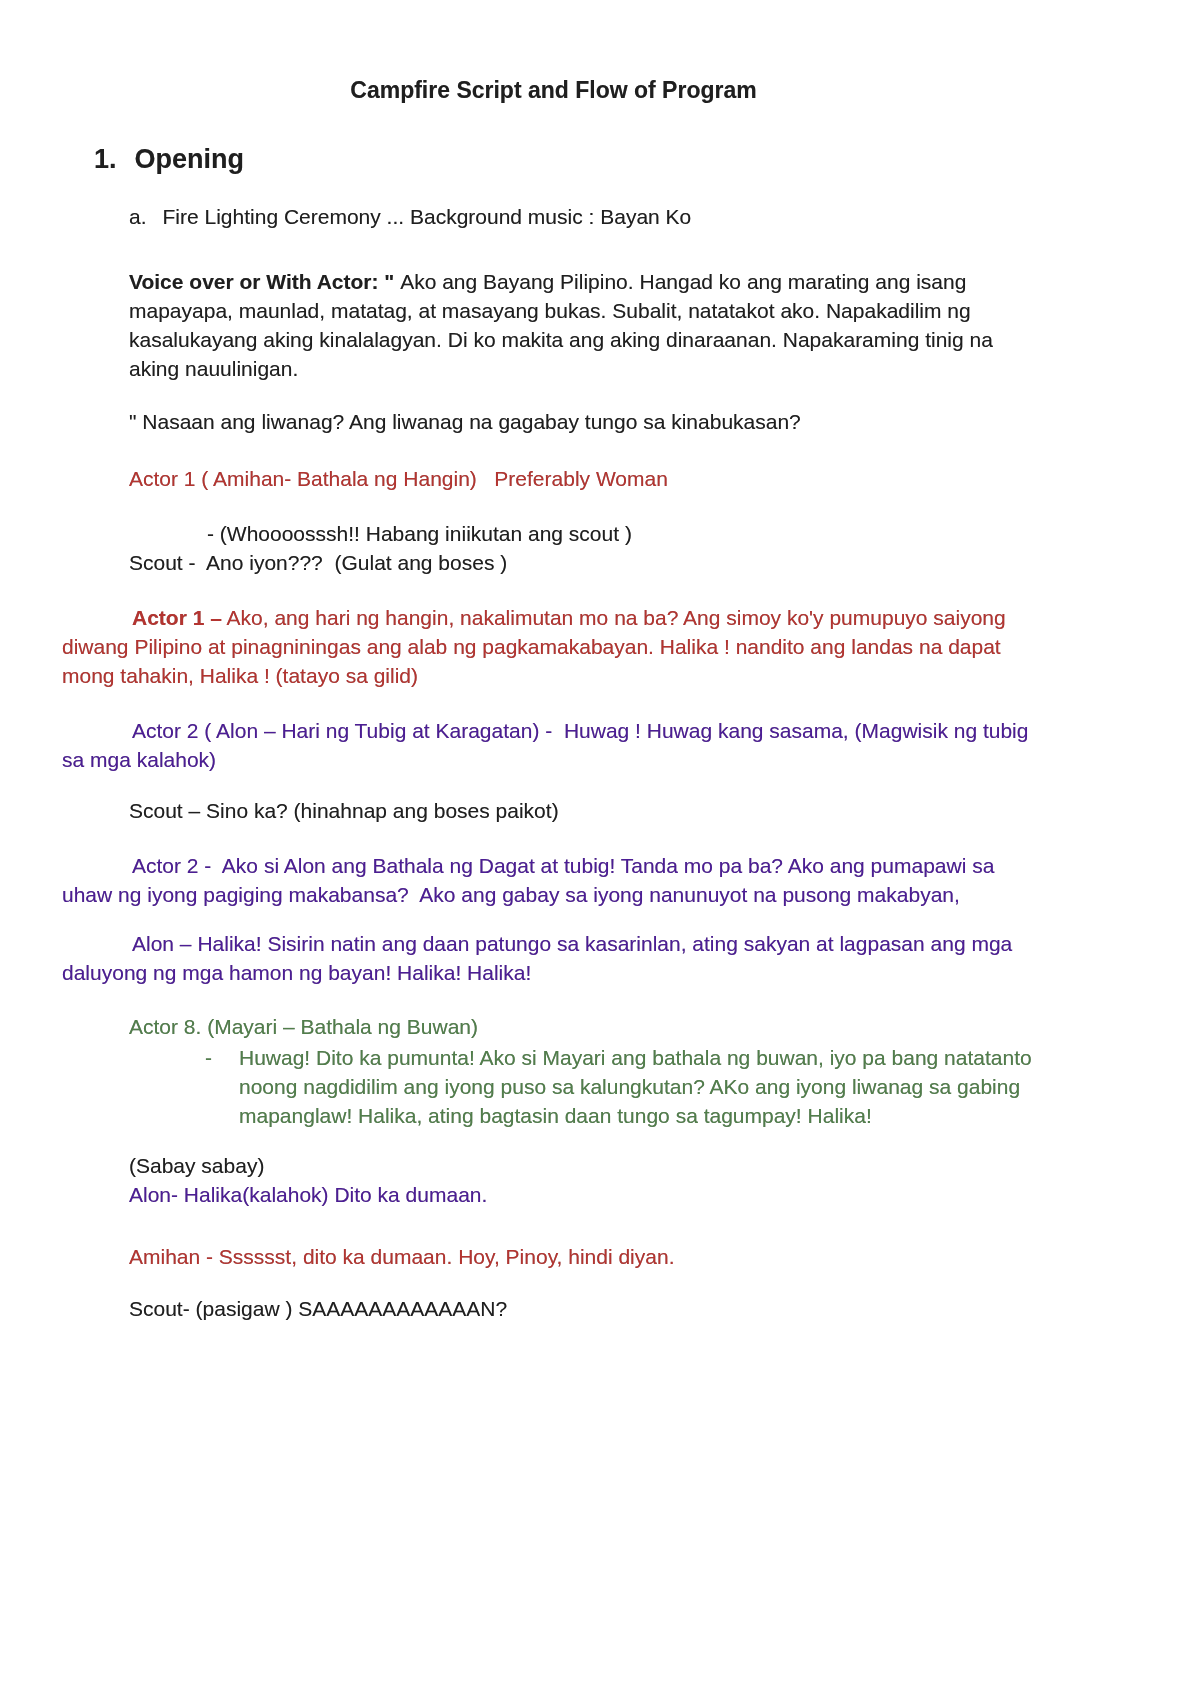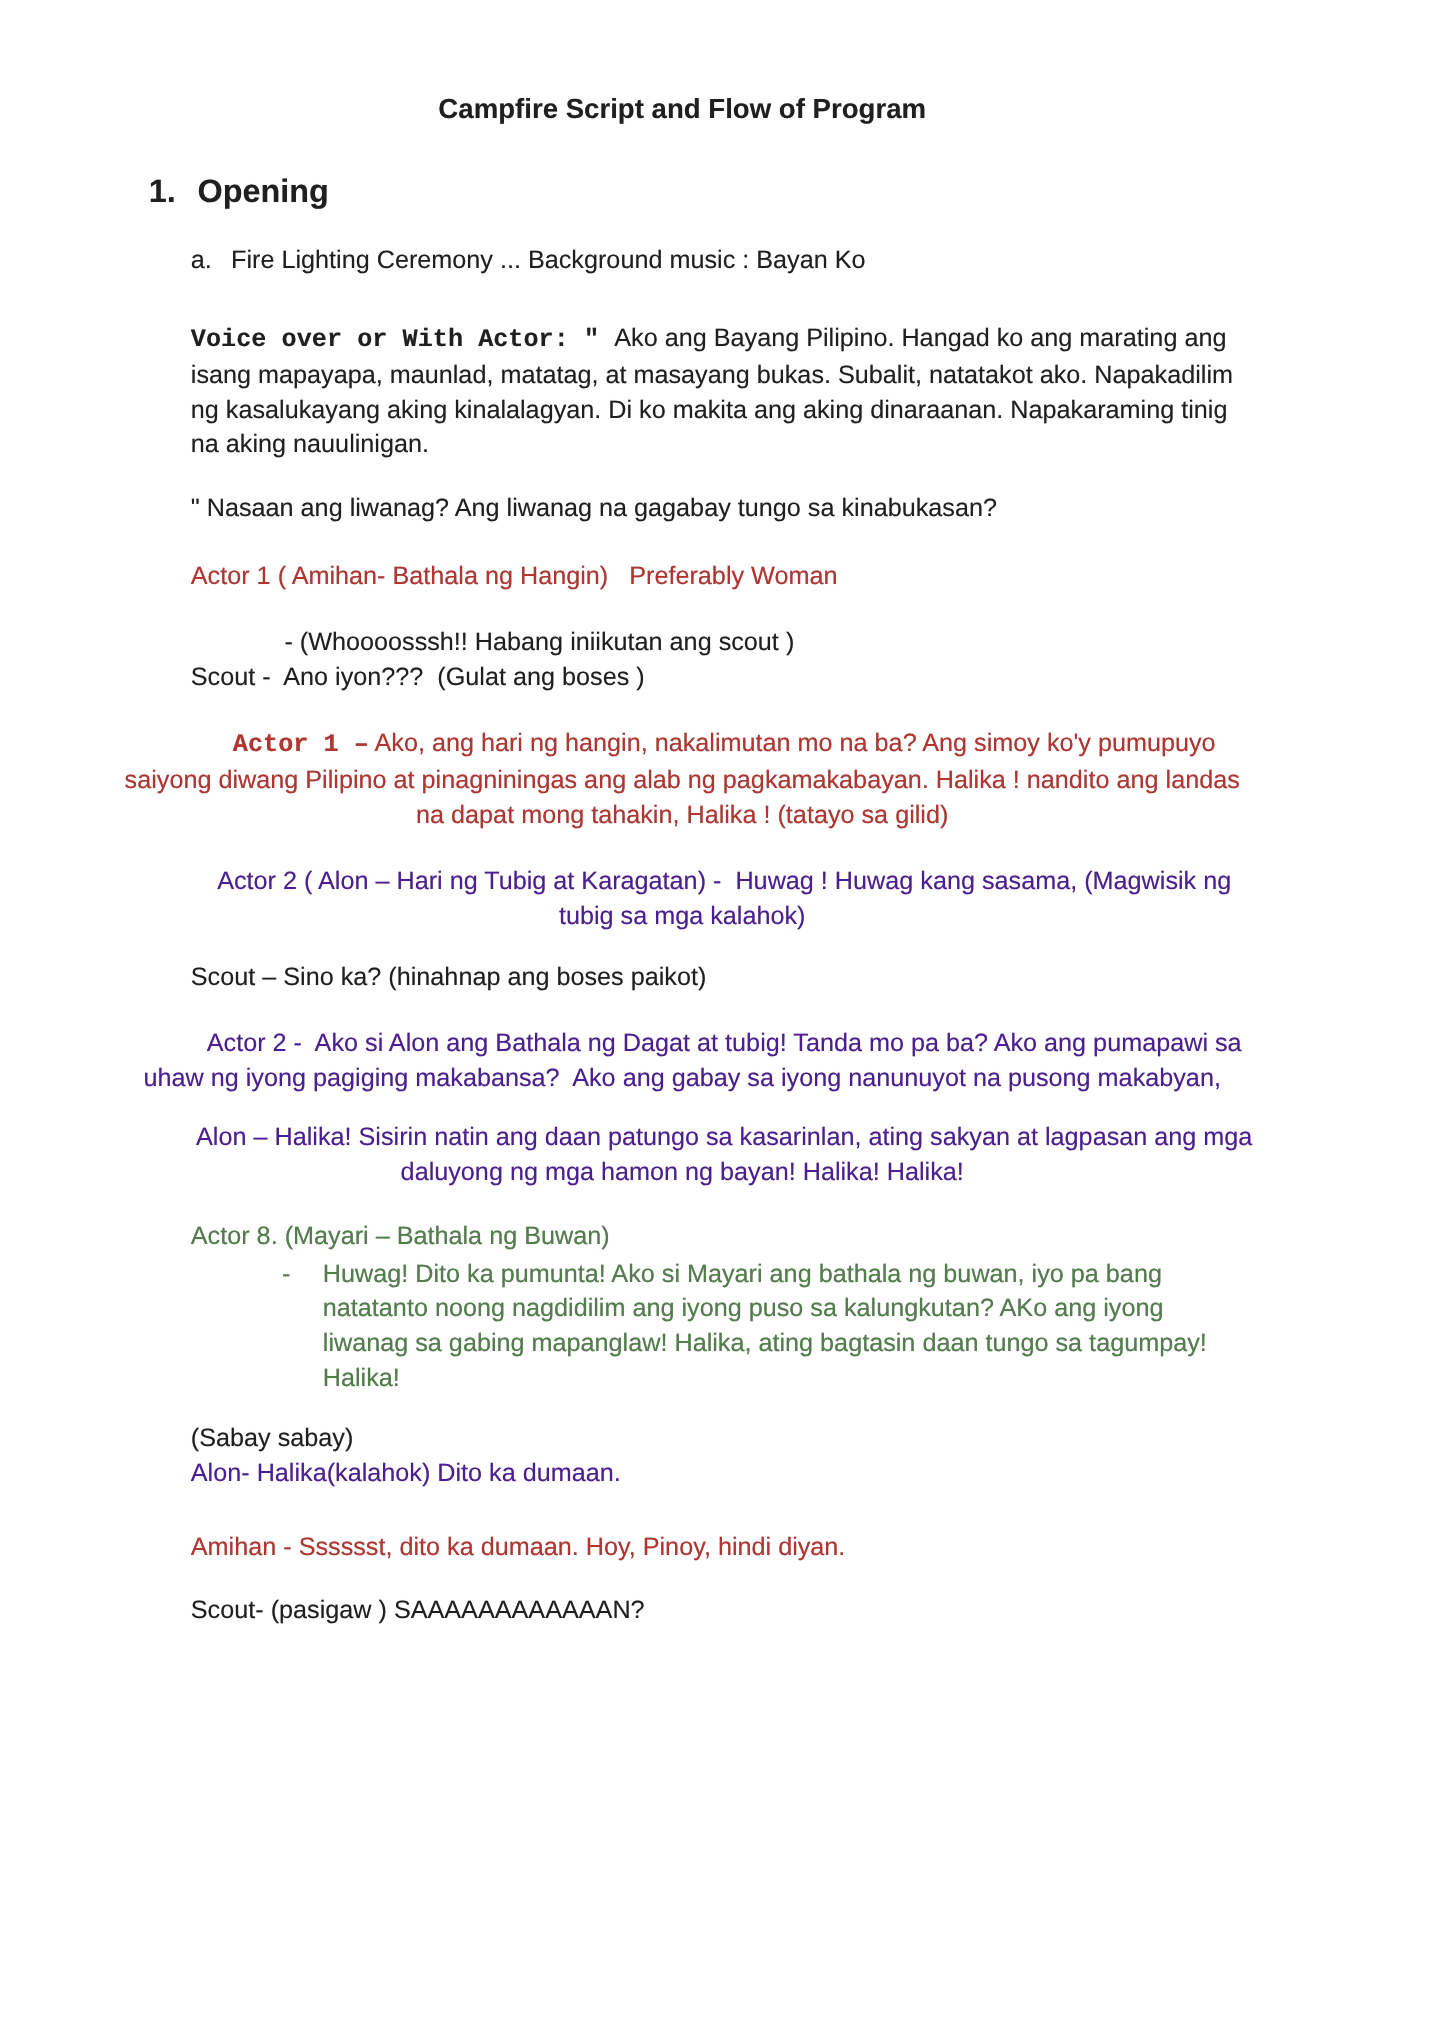--- a/index.html
+++ b/index.html
@@ -9,45 +9,45 @@
     height: 1696px;
     background: #ffffff;
     font-family: "Liberation Sans", "DejaVu Sans", sans-serif;
     font-size: 21px;
     line-height: 29px;
     color: #1f1f1f;
     overflow: hidden;
     text-shadow: 0 0 0.6px rgba(45,45,45,0.45);
   }
   .content {
-    padding: 76px 155px 0 92px; 
+    padding: 76px 155px 0 62px; 
   }
   p, h1, h2 { margin: 0; white-space: pre-wrap; }
   .title {
     font-size: 23px;
     font-weight: bold;
     text-align: center;
     line-height: 29px;
     margin-bottom: 40px;
   }
   .section-heading {
     font-size: 27px;
     font-weight: bold;
     margin-left: 32px;
     margin-bottom: 28px;
   }
   .section-heading .num { display: inline-block; margin-right: 18px; }
   .p0 { margin-left: 67px; }        
-  .hang { text-indent: 70px; text-align: center; }      
+  .hang { text-indent: 70px; }      
   .ind2 { margin-left: 145px; }     
   .marker-gap { display: inline-block; margin-right: 16px; }
   .bullet { margin-left: 143px; display: flex; }
   .bullet .dash { flex: 0 0 34px; }
   .bullet .btext { flex: 1 1 auto; }
-  .b { font-weight: bold; font-family: Liberation Mono, monospace; }
+  .b { font-weight: bold; }
   .red   { color: #b43430; }
   .blue  { color: #4c1d95; }
   .green { color: #517e4b; }
   .egreen{ color: #179a58; }
   .mb24 { margin-bottom: 24px; }
   .mb26 { margin-bottom: 26px; }
   .mb28 { margin-bottom: 28px; }
   .mb22 { margin-bottom: 22px; }
   .mb20 { margin-bottom: 20px; }
   .mb25 { margin-bottom: 25px; }

